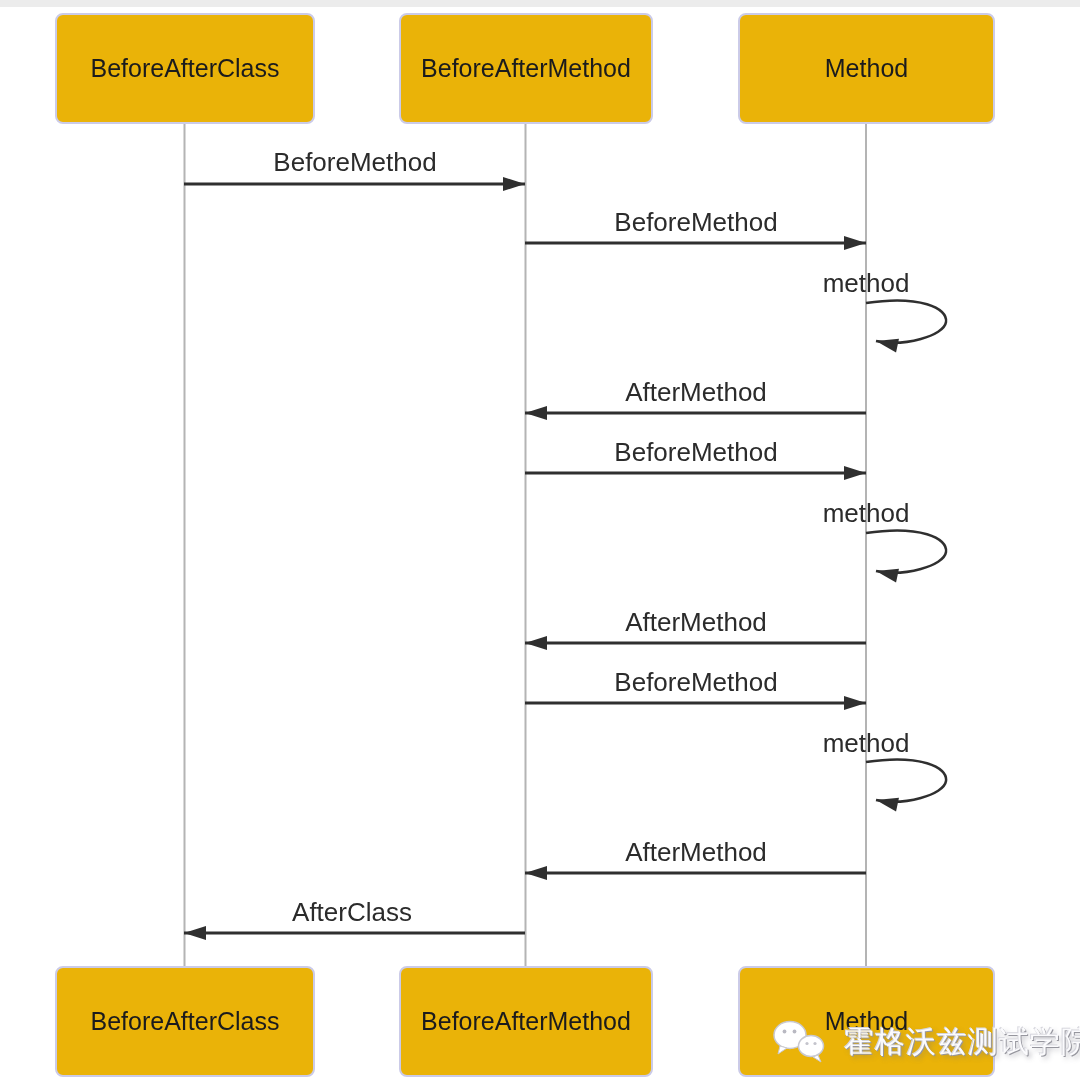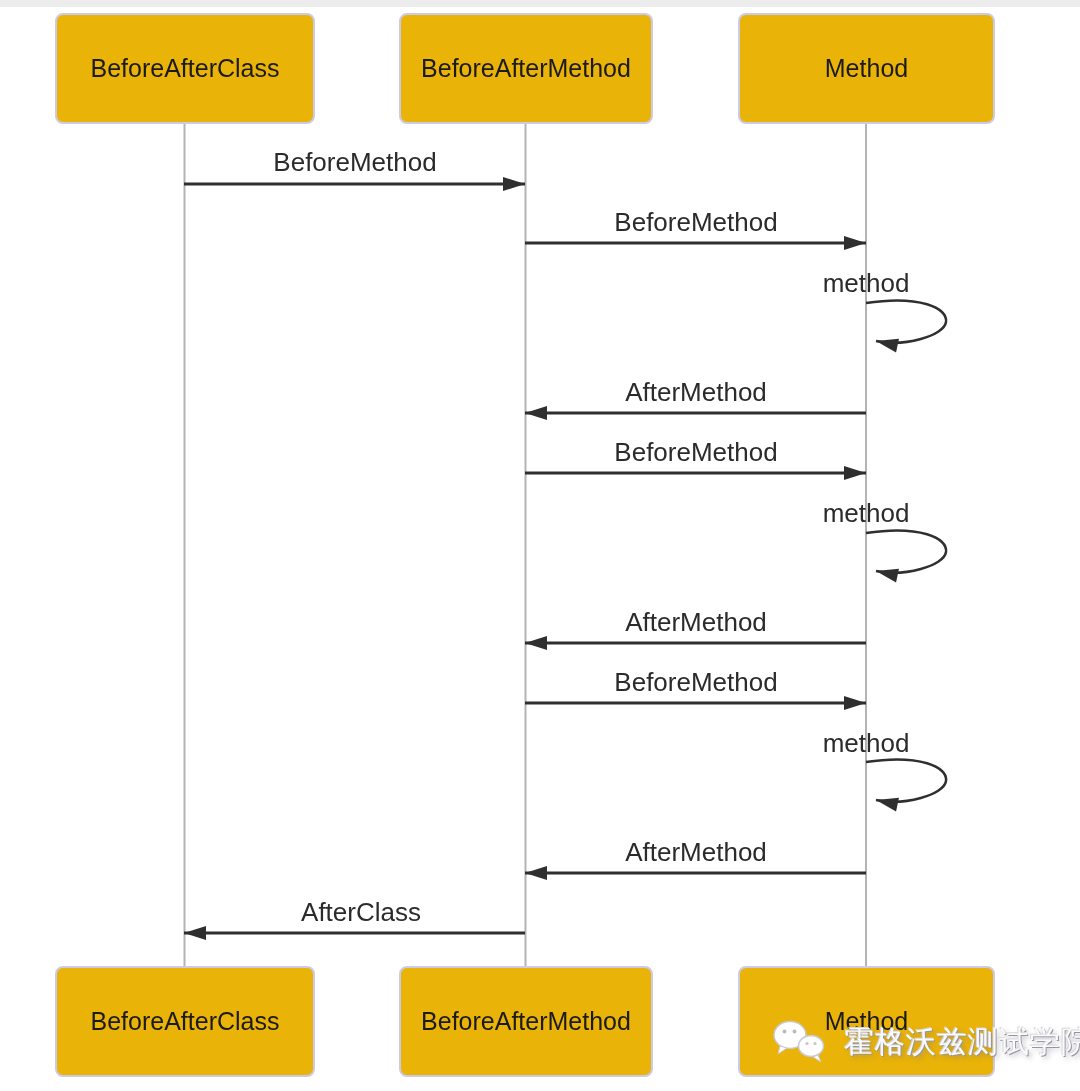--- a/index.html
+++ b/index.html
@@ -90,21 +90,21 @@
   <div class="msg" style="left:355px;top:162px;">BeforeMethod</div>
   <div class="msg" style="left:696px;top:222px;">BeforeMethod</div>
   <div class="msg" style="left:866px;top:283px;">method</div>
   <div class="msg" style="left:696px;top:392px;">AfterMethod</div>
   <div class="msg" style="left:696px;top:452px;">BeforeMethod</div>
   <div class="msg" style="left:866px;top:513px;">method</div>
   <div class="msg" style="left:696px;top:622px;">AfterMethod</div>
   <div class="msg" style="left:696px;top:682px;">BeforeMethod</div>
   <div class="msg" style="left:866px;top:743px;">method</div>
   <div class="msg" style="left:696px;top:852px;">AfterMethod</div>
-  <div class="msg" style="left:361px;top:912px;">AfterClass</div>
+  <div class="msg" style="left:352px;top:912px;">AfterClass</div>
 
   <div class="watermark">
     <svg width="58" height="52" viewBox="0 0 58 52">
       <g filter="none">
         <ellipse cx="20" cy="19" rx="16" ry="13.5" fill="#ffffff" stroke="#c9c9d0" stroke-width="1.5"></ellipse>
         <path d="M10 30 L8 38 L17 32 Z" fill="#ffffff" stroke="#c9c9d0" stroke-width="1"></path>
         <circle cx="14.5" cy="15.5" r="1.9" fill="#b9b9c2"></circle>
         <circle cx="24.5" cy="15.5" r="1.9" fill="#b9b9c2"></circle>
         <ellipse cx="41" cy="30" rx="12.5" ry="10.5" fill="#ffffff" stroke="#c9c9d0" stroke-width="1.5"></ellipse>
         <path d="M48 39 L51 46 L43 41 Z" fill="#ffffff" stroke="#c9c9d0" stroke-width="1"></path>

